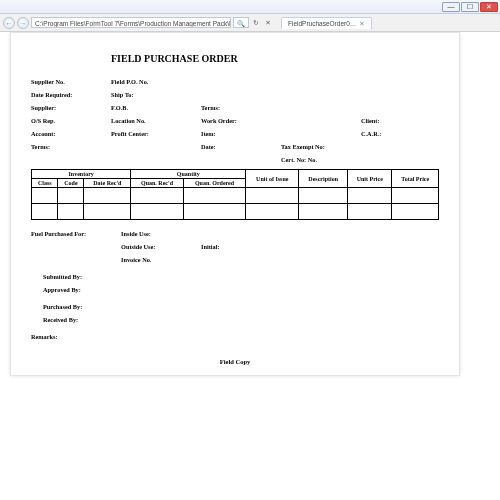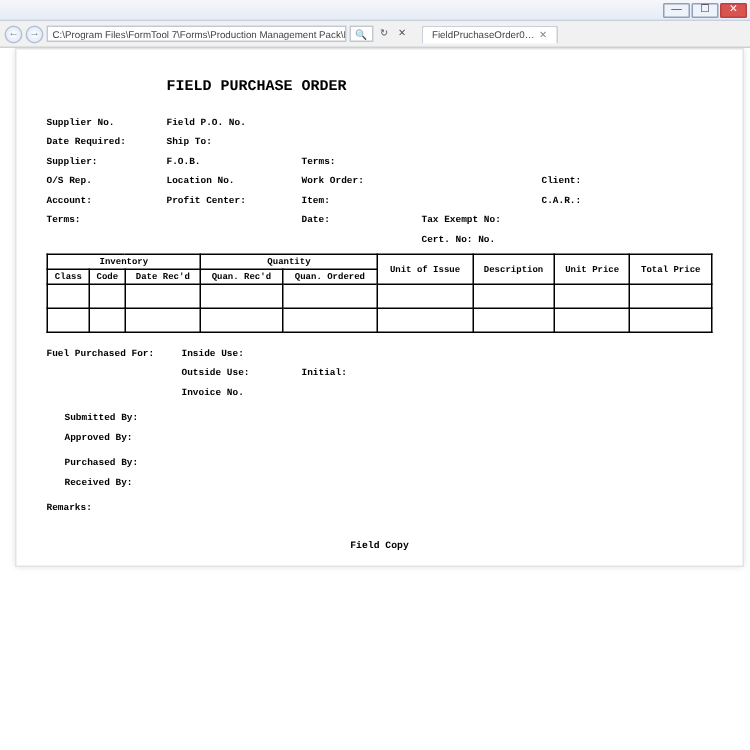--- a/index.html
+++ b/index.html
@@ -75,27 +75,27 @@
     border-radius:2px 2px 0 0; font-size:6.5px;
     display:flex; align-items:center; gap:3px;
   }
   .tab .x { color:#888; }
   
   .viewport {
     position:absolute; left:0; right:0; top:32px; bottom:0;
     overflow:hidden;
   }
   .page {
-    position:absolute; left:10px; top:0; width:486px;
+    position:absolute; left:10px; top:0; width:450px;
     background:#fff; border:1px solid #e3e3e3;
     box-shadow:0 0 4px rgba(0,0,0,0.12);
     padding:14px 20px 10px 20px;
     font-size:6.3px;
     color:#000;
-    font-family: Liberation Mono, monospace;
+    font-family: Liberation Serif, serif;
   }
   .title {
     font-weight:bold; font-size:10px;
     margin:6px 0 14px 80px;
   }
   .row { display:flex; margin-bottom:6px; }
   .lbl { font-weight:bold; }
   .c1 { width:80px; }
   .c2 { width:90px; }
   .c3 { width:80px; }

